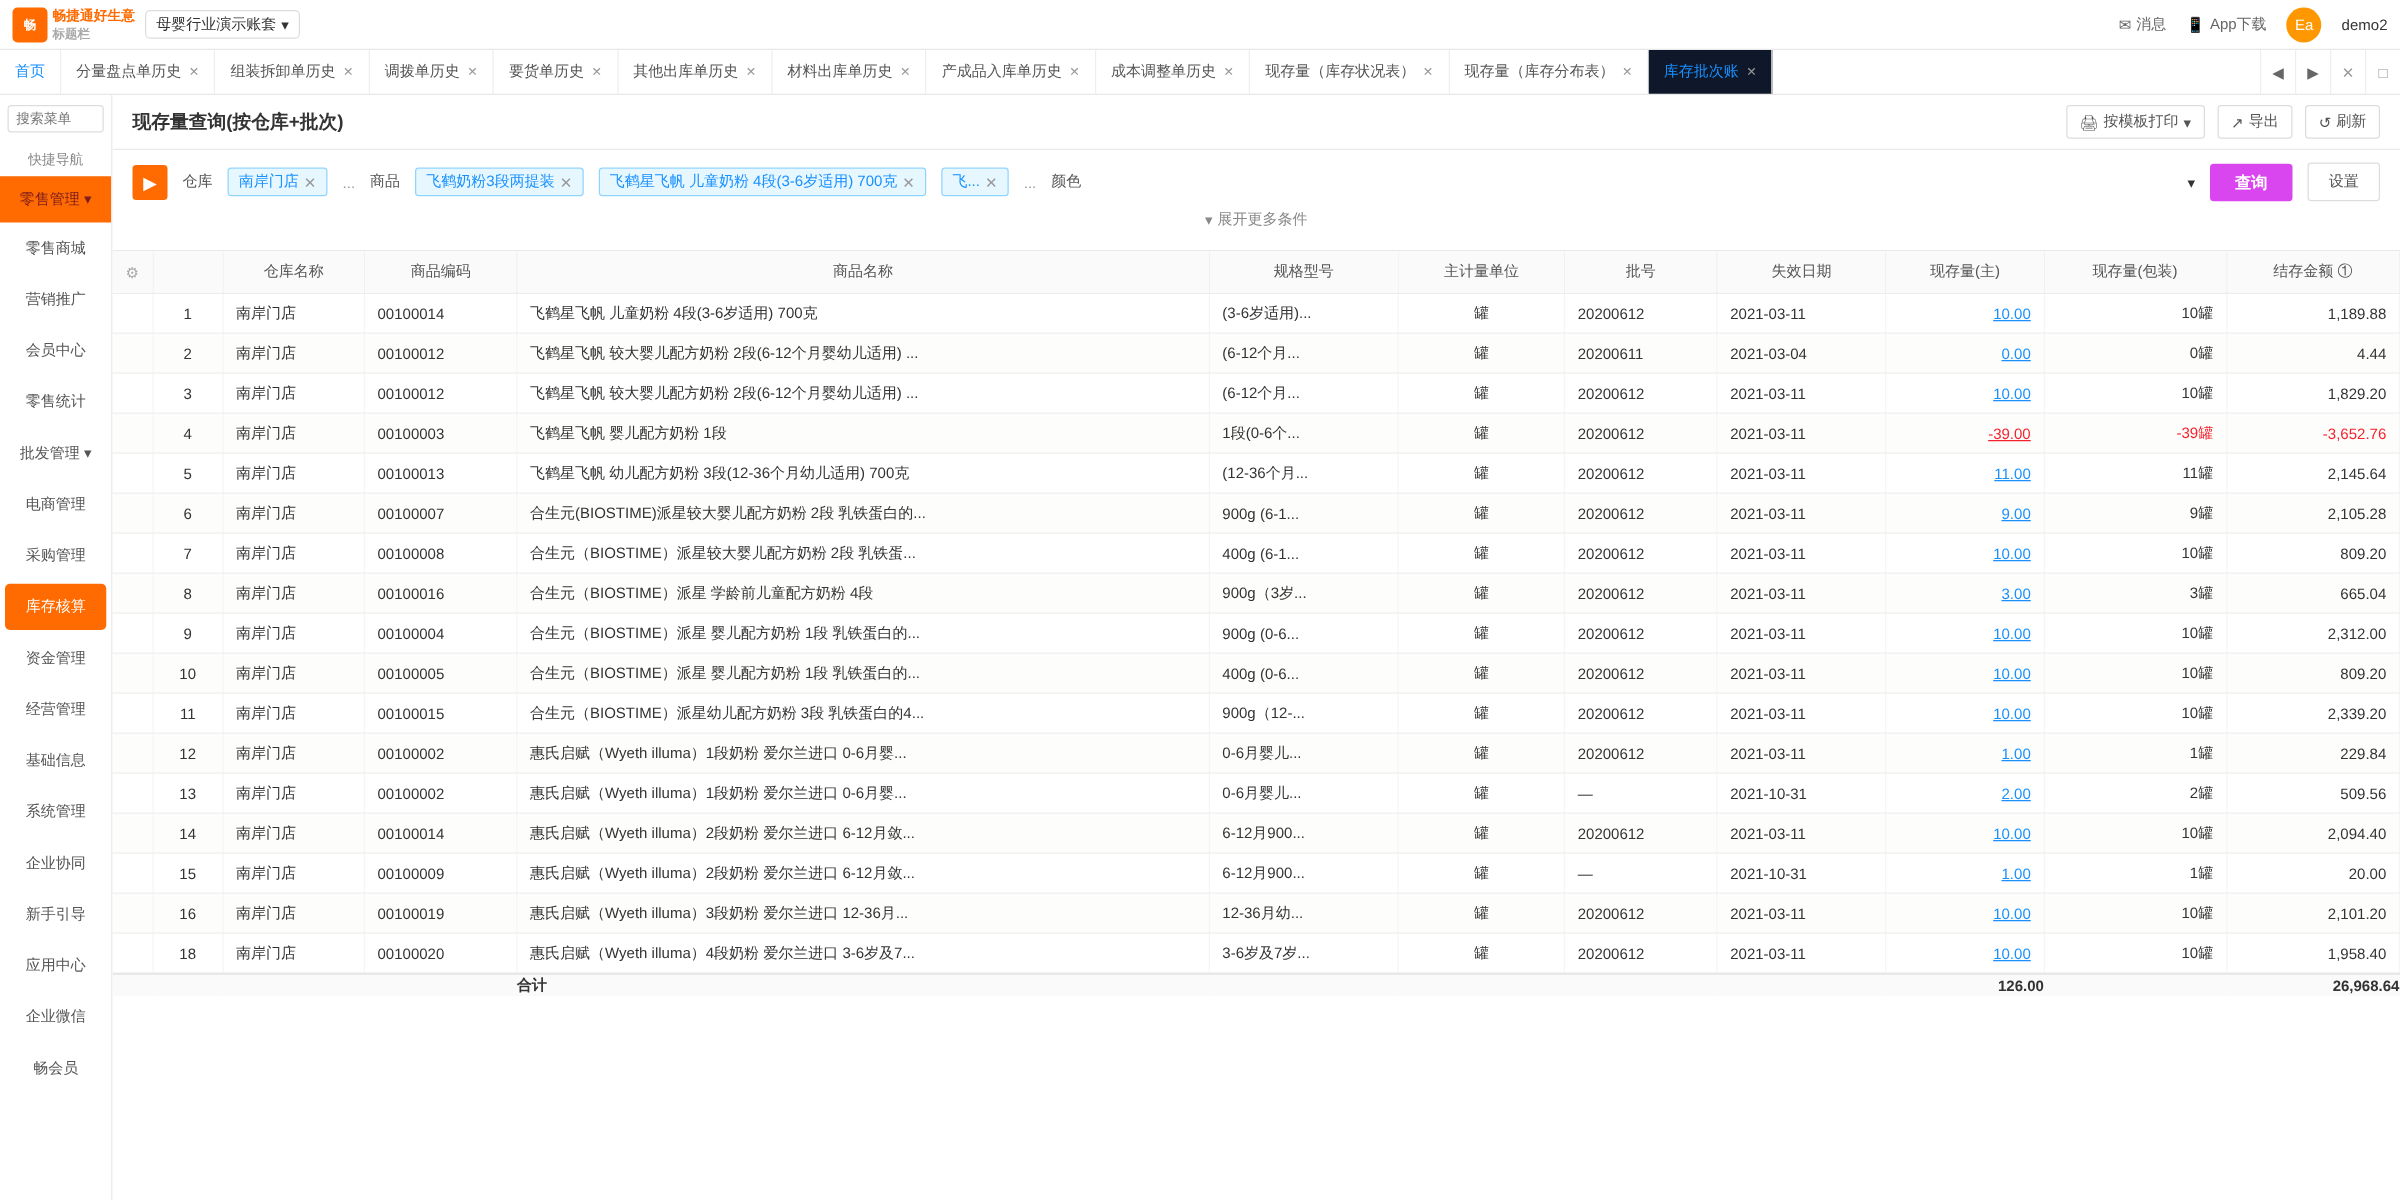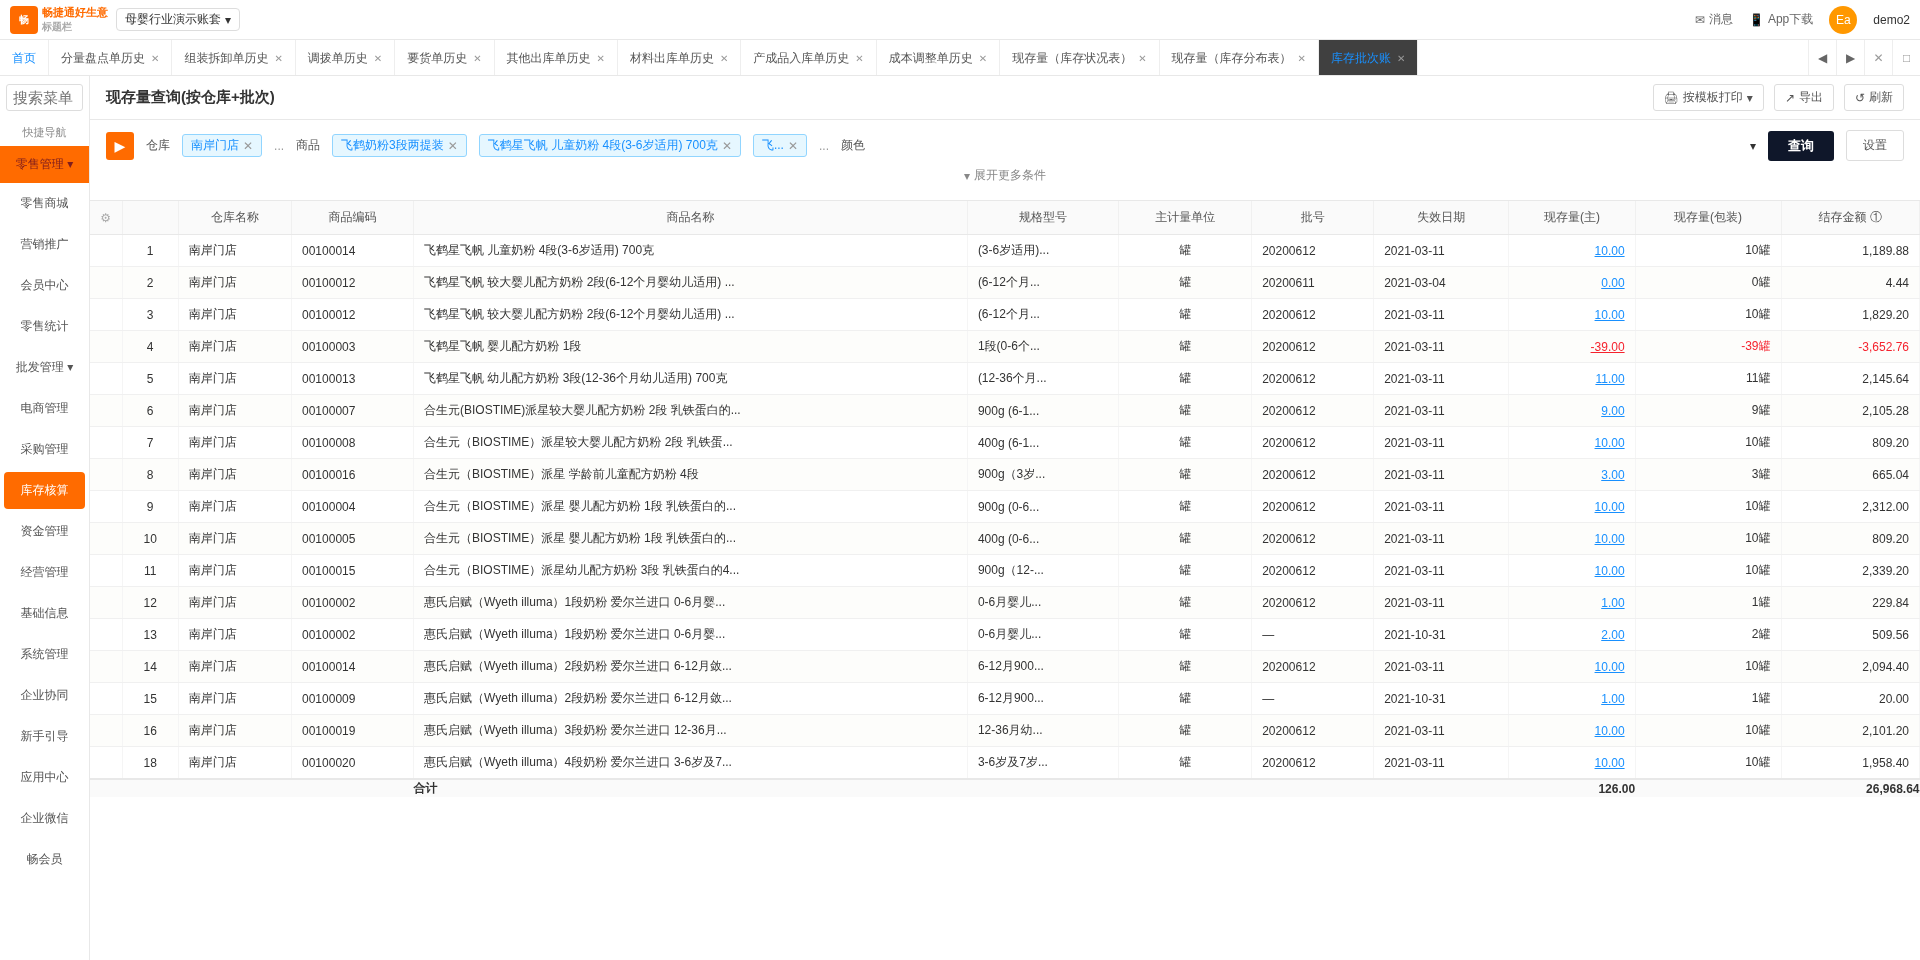--- a/index.html
+++ b/index.html
@@ -8,37 +8,37 @@
     
     .top-bar { display: flex; align-items: center; background: #fff; height: 40px; border-bottom: 1px solid #e8e8e8; padding: 0 10px; gap: 8px; }
     .logo { display: flex; align-items: center; gap: 4px; font-size: 13px; font-weight: bold; color: #ff6b00; min-width: 90px; }
     .logo-icon { width: 28px; height: 28px; background: #ff6b00; border-radius: 4px; display: flex; align-items: center; justify-content: center; color: #fff; font-size: 10px; }
     .store-selector { display: flex; align-items: center; gap: 4px; border: 1px solid #ddd; border-radius: 4px; padding: 2px 8px; cursor: pointer; font-size: 12px; color: #333; }
     .top-right { margin-left: auto; display: flex; align-items: center; gap: 16px; }
     .top-icon-btn { display: flex; align-items: center; gap: 4px; cursor: pointer; color: #666; font-size: 12px; }
     .user-avatar { width: 28px; height: 28px; border-radius: 50%; background: #ff9800; display: flex; align-items: center; justify-content: center; color: #fff; font-size: 12px; }
 
     
-    .nav-tabs { display: flex; background: #fff; height: 36px; border-bottom: 1px solid #e8e8e8; overflow: hidden; }
+    .nav-tabs { display: flex; align-items: center; background: #fff; height: 36px; border-bottom: 1px solid #e8e8e8; overflow: hidden; }
     .nav-tab { display: flex; align-items: center; padding: 0 12px; height: 36px; font-size: 12px; color: #555; cursor: pointer; white-space: nowrap; border-right: 1px solid #eee; position: relative; }
-    .nav-tab.active { background: #404040; color: #1890ff; }
+    .nav-tab.active { background: #0f172a; color: #1890ff; }
     .nav-tab .close-x { margin-left: 6px; color: #999; font-size: 10px; cursor: pointer; }
     .nav-tab.home { color: #1890ff; }
     .nav-arrows { display: flex; align-items: center; margin-left: auto; }
     .nav-arrow-btn { width: 28px; height: 36px; display: flex; align-items: center; justify-content: center; cursor: pointer; color: #666; border-left: 1px solid #eee; }
     .nav-close-btn { width: 28px; height: 36px; display: flex; align-items: center; justify-content: center; cursor: pointer; color: #999; border-left: 1px solid #eee; }
     .nav-expand-btn { width: 28px; height: 36px; display: flex; align-items: center; justify-content: center; cursor: pointer; color: #999; border-left: 1px solid #eee; }
 
     
     .main-layout { display: flex; height: calc(100vh - 76px); }
 
     
     .sidebar { width: 90px; background: #fff; border-right: 1px solid #e8e8e8; display: flex; flex-direction: column; overflow-y: auto; }
     .sidebar-search { padding: 8px 6px; }
-    .sidebar-search input { width: 100%; border: 1px solid #ddd; border-radius: 3px; padding: 4px 6px; font-size: 15px; outline: none; }
+    .sidebar-search input { width: 100%; border: 1px solid #ddd; border-radius: 3px; padding: 4px 6px; font-size: 11px; outline: none; }
     .sidebar-shortcut { padding: 6px 8px; color: #888; font-size: 11px; text-align: center; cursor: pointer; }
     .sidebar-menu-item { padding: 10px 8px; text-align: center; font-size: 12px; color: #555; cursor: pointer; border-radius: 4px; margin: 2px 4px; }
     .sidebar-menu-item.active { background: #ff6b00; color: #7f1d1d; border-radius: 0; margin: 0; }
 
     
     .content-area { flex: 1; display: flex; flex-direction: column; overflow: hidden; background: #f5f5f5; }
 
     
     .page-header { background: #fff; padding: 8px 16px; display: flex; align-items: center; justify-content: space-between; border-bottom: 1px solid #e8e8e8; }
     .page-title { font-size: 15px; font-weight: bold; color: #333; }
@@ -48,21 +48,21 @@
     .btn-refresh { display: flex; align-items: center; gap: 4px; border: 1px solid #ddd; border-radius: 3px; padding: 4px 10px; cursor: pointer; font-size: 12px; color: #555; background: #fff; }
 
     
     .filter-section { background: #fff; padding: 10px 16px; border-bottom: 1px solid #e8e8e8; }
     .filter-row { display: flex; align-items: center; gap: 12px; flex-wrap: wrap; }
     .filter-label { font-size: 12px; color: #555; white-space: nowrap; }
     .filter-tag { display: inline-flex; align-items: center; gap: 4px; background: #e6f7ff; border: 1px solid #91d5ff; border-radius: 3px; padding: 2px 8px; font-size: 12px; color: #1890ff; }
     .filter-tag .remove { cursor: pointer; color: #999; }
     .filter-more { color: #999; font-size: 12px; cursor: pointer; }
     .filter-expand { display: flex; align-items: center; justify-content: center; padding: 6px; color: #888; cursor: pointer; font-size: 12px; gap: 4px; }
-    .btn-query { background: #0f172a; color: #fff; border: none; border-radius: 3px; padding: 6px 20px; cursor: pointer; font-size: 13px; font-weight: bold; }
+    .btn-query { background: #d946ef; color: #fff; border: none; border-radius: 3px; padding: 6px 20px; cursor: pointer; font-size: 13px; font-weight: bold; }
     .btn-settings { background: #fff; color: #555; border: 1px solid #ddd; border-radius: 3px; padding: 6px 16px; cursor: pointer; font-size: 12px; }
     .filter-arrow { width: 28px; height: 28px; background: #ff6b00; border-radius: 3px; display: flex; align-items: center; justify-content: center; color: #fff; cursor: pointer; font-size: 14px; }
 
     
     .table-container { flex: 1; overflow: auto; background: #fff; margin: 0; }
     table { width: 100%; border-collapse: collapse; font-size: 12px; }
     thead tr th { background: #fafafa; border-bottom: 1px solid #e8e8e8; border-right: 1px solid #f0f0f0; padding: 8px 10px; font-weight: normal; color: #555; white-space: nowrap; position: sticky; top: 0; z-index: 2; }
     tbody tr td { border-bottom: 1px solid #f0f0f0; border-right: 1px solid #f5f5f5; padding: 7px 10px; color: #333; }
     tbody tr:nth-child(even) { background: #fdfdfb; }
     .td-link { color: #1890ff; text-decoration: underline; cursor: pointer; }

